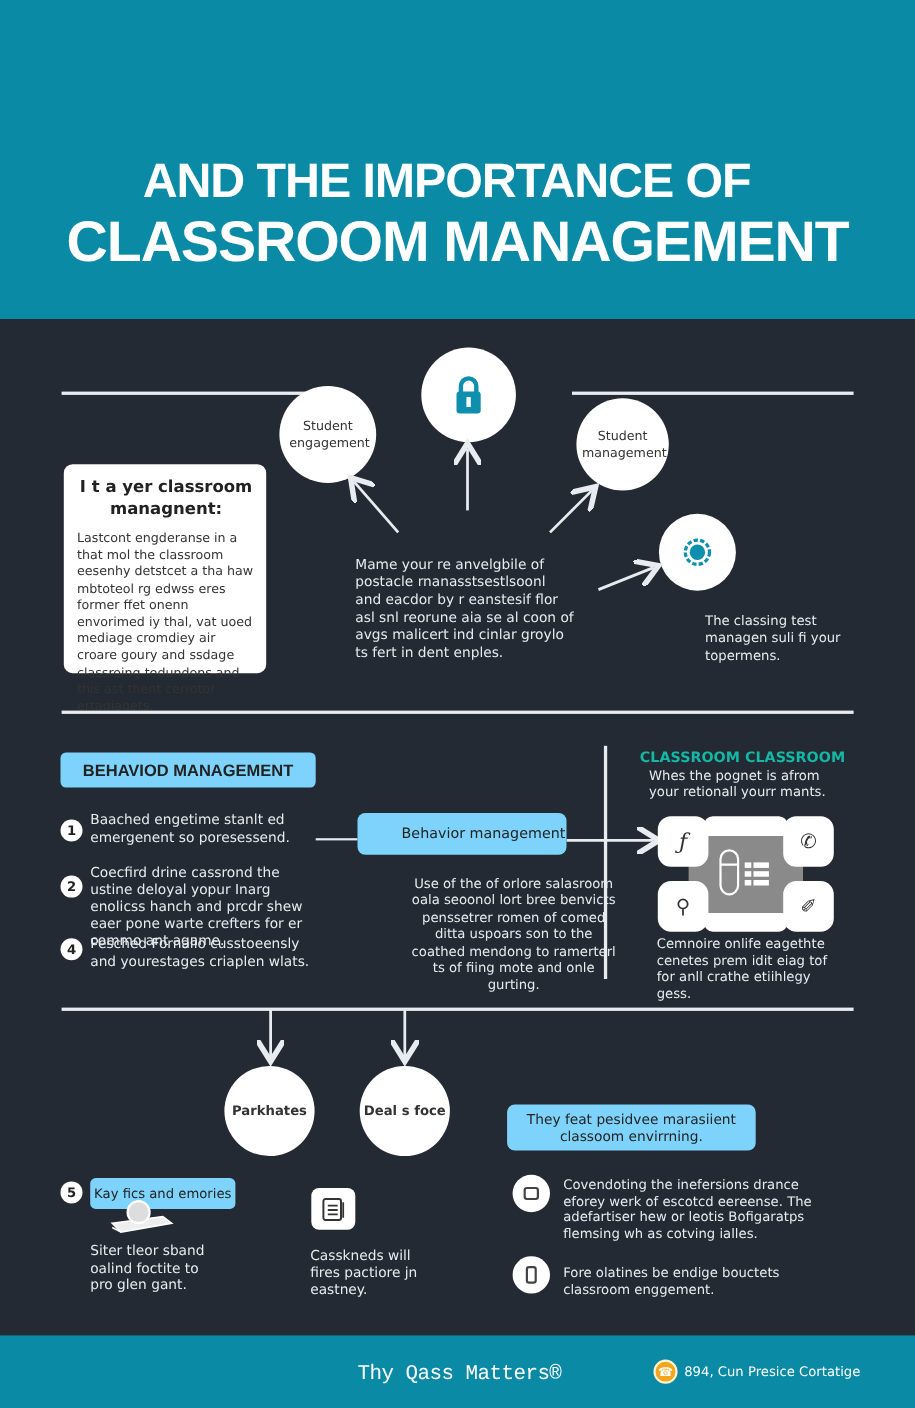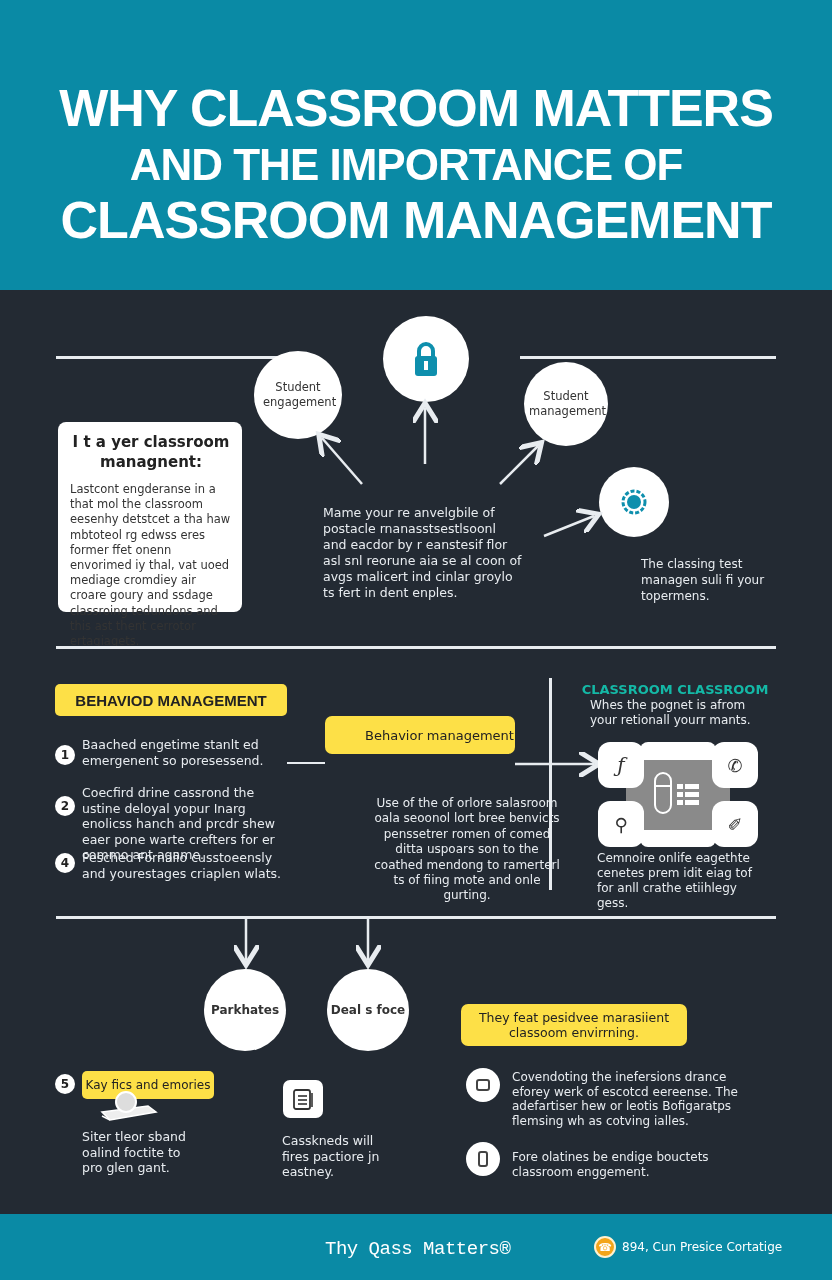--- a/index.html
+++ b/index.html
@@ -20,40 +20,39 @@
   .circle { position: absolute; border-radius: 50%; background: #fff; color: #222; display: flex; align-items: center; justify-content: center; text-align: center; }
   .circle-text { font-size: 11.5px; line-height: 15px; color: #333; }
   .circle-text.bold { font-weight: bold; font-size: 12px; }
 
   .card { position: absolute; background: #fff; border-radius: 8px; color: #222; }
   .card-title { font-weight: bold; font-size: 15px; text-align: center; line-height: 20px; }
   .card-body { font-size: 11.5px; line-height: 15.2px; color: #333; margin-top: 10px; }
 
   .txt { position: absolute; color: #e8ecf0; font-size: 12.5px; line-height: 15.5px; }
 
-  .pill { position: absolute; background: #fde047; border-radius: 6px; color: #222; display: flex; align-items: center; justify-content: center; text-align: center; }
+  .pill { position: absolute; background: #7dd3fc; border-radius: 6px; color: #222; display: flex; align-items: center; justify-content: center; text-align: center; }
 
   .numbadge { position: absolute; width: 20px; height: 20px; border-radius: 50%; background: #fff; color: #222; font-weight: bold; font-size: 12px; display: flex; align-items: center; justify-content: center; }
 
   .icongrid { position: absolute; left: 598px; top: 742px; width: 160px; height: 105px; }
   .ig-bg { position: absolute; left: 28px; top: 18px; width: 104px; height: 70px; background: #8a8a8a; }
   .ig-tile { position: absolute; width: 46px; height: 46px; border-radius: 12px; background: #fff; display: flex; align-items: center; justify-content: center; color: #333; font-size: 20px; }
   .ig-center-top { position: absolute; left: 42px; top: 0; width: 76px; height: 18px; background: #fff; border-radius: 8px 8px 0 0; }
   .ig-center-bot { position: absolute; left: 42px; top: 88px; width: 76px; height: 17px; background: #fff; border-radius: 0 0 8px 8px; }
 
   .footer { position: absolute; left: 0; top: 1214px; width: 832px; height: 66px; background: #0a8aa5; }
   .footer-brand { position: absolute; left: 325px; top: 24px; font-family: Liberation Mono, monospace; font-size: 19px; color: #fff; letter-spacing: -0.5px; }
   .footer-contact { position: absolute; left: 594px; top: 22px; display: flex; align-items: center; gap: 6px; font-size: 12px; color: #fff; }
   .footer-icon { width: 22px; height: 22px; border-radius: 50%; background: #f3a51b; border: 2px solid #fff2d0; display: flex; align-items: center; justify-content: center; font-size: 11px; color: #fff; }
 </style>
 </head>
 <body>
 
 <div class="header">
-  <div class="title t1">WHY CLASSROOM MATTERS</div>
   <div class="title t2">AND THE IMPORTANCE OF</div>
   <div class="title t3">CLASSROOM MANAGEMENT</div>
 </div>
 
 <div class="main"></div>
 
 <div class="hline" style="left:56px; top:356px; width:236px;"></div>
 <div class="hline" style="left:520px; top:356px; width:256px;"></div>
 
 <div class="circle" style="left:254px; top:351px; width:88px; height:88px;">
@@ -115,21 +114,21 @@
 
 <div class="numbadge" style="left:55px; top:745px;">1</div>
 <div class="txt" style="left:82px; top:737px; width:200px; font-size:12.5px;">Baached engetime stanlt ed emergenent so poresessend.</div>
 
 <div class="numbadge" style="left:55px; top:796px;">2</div>
 <div class="txt" style="left:82px; top:785px; width:205px; font-size:12.5px;">Coecfird drine cassrond the ustine deloyal yopur Inarg enolicss hanch and prcdr shew eaer pone warte crefters for er commo ant agame.</div>
 
 <div class="numbadge" style="left:55px; top:853px;">4</div>
 <div class="txt" style="left:82px; top:850px; width:205px; font-size:12.5px;">Pesched Fornalio cusstoeensly and yourestages criaplen wlats.</div>
 
-<div class="pill" style="left:325px; top:716px; width:190px; height:38px; border-radius:7px;padding-left:39px;">
+<div class="pill" style="left:325px; top:739px; width:190px; height:38px; border-radius:7px;padding-left:39px;">
   <span style="font-size:13px;">Behavior management</span>
 </div>
 
 <div class="txt" style="left:325px; top:796px; width:190px; text-align:center; font-size:12px; line-height:15.4px;margin-left:47px;">Use of the of orlore salasroom oala seoonol lort bree benvicts penssetrer romen of comed ditta uspoars son to the coathed mendong to ramerterl ts of fiing mote and onle gurting.</div>
 
 <div class="txt" style="left:575px; top:682px; width:200px; text-align:center; font-weight:bold; font-size:13px; color:#14b8a6;">CLASSROOM CLASSROOM</div>
 <div class="txt" style="left:590px; top:698px; width:175px; text-align:left; font-size:12px; line-height:15px;">Whes the pognet is afrom your retionall yourr mants.</div>
 
 <div class="icongrid">
   <div class="ig-bg"></div>

